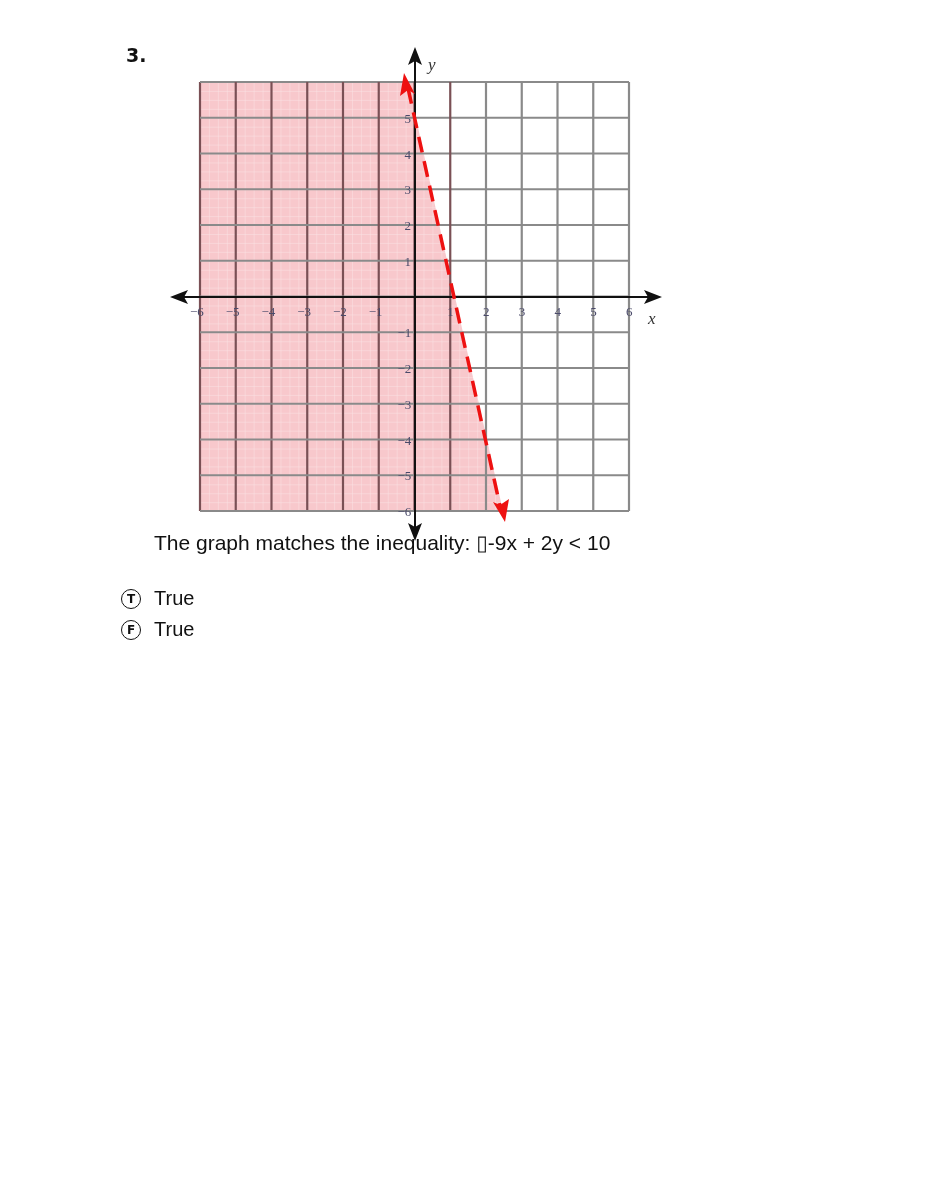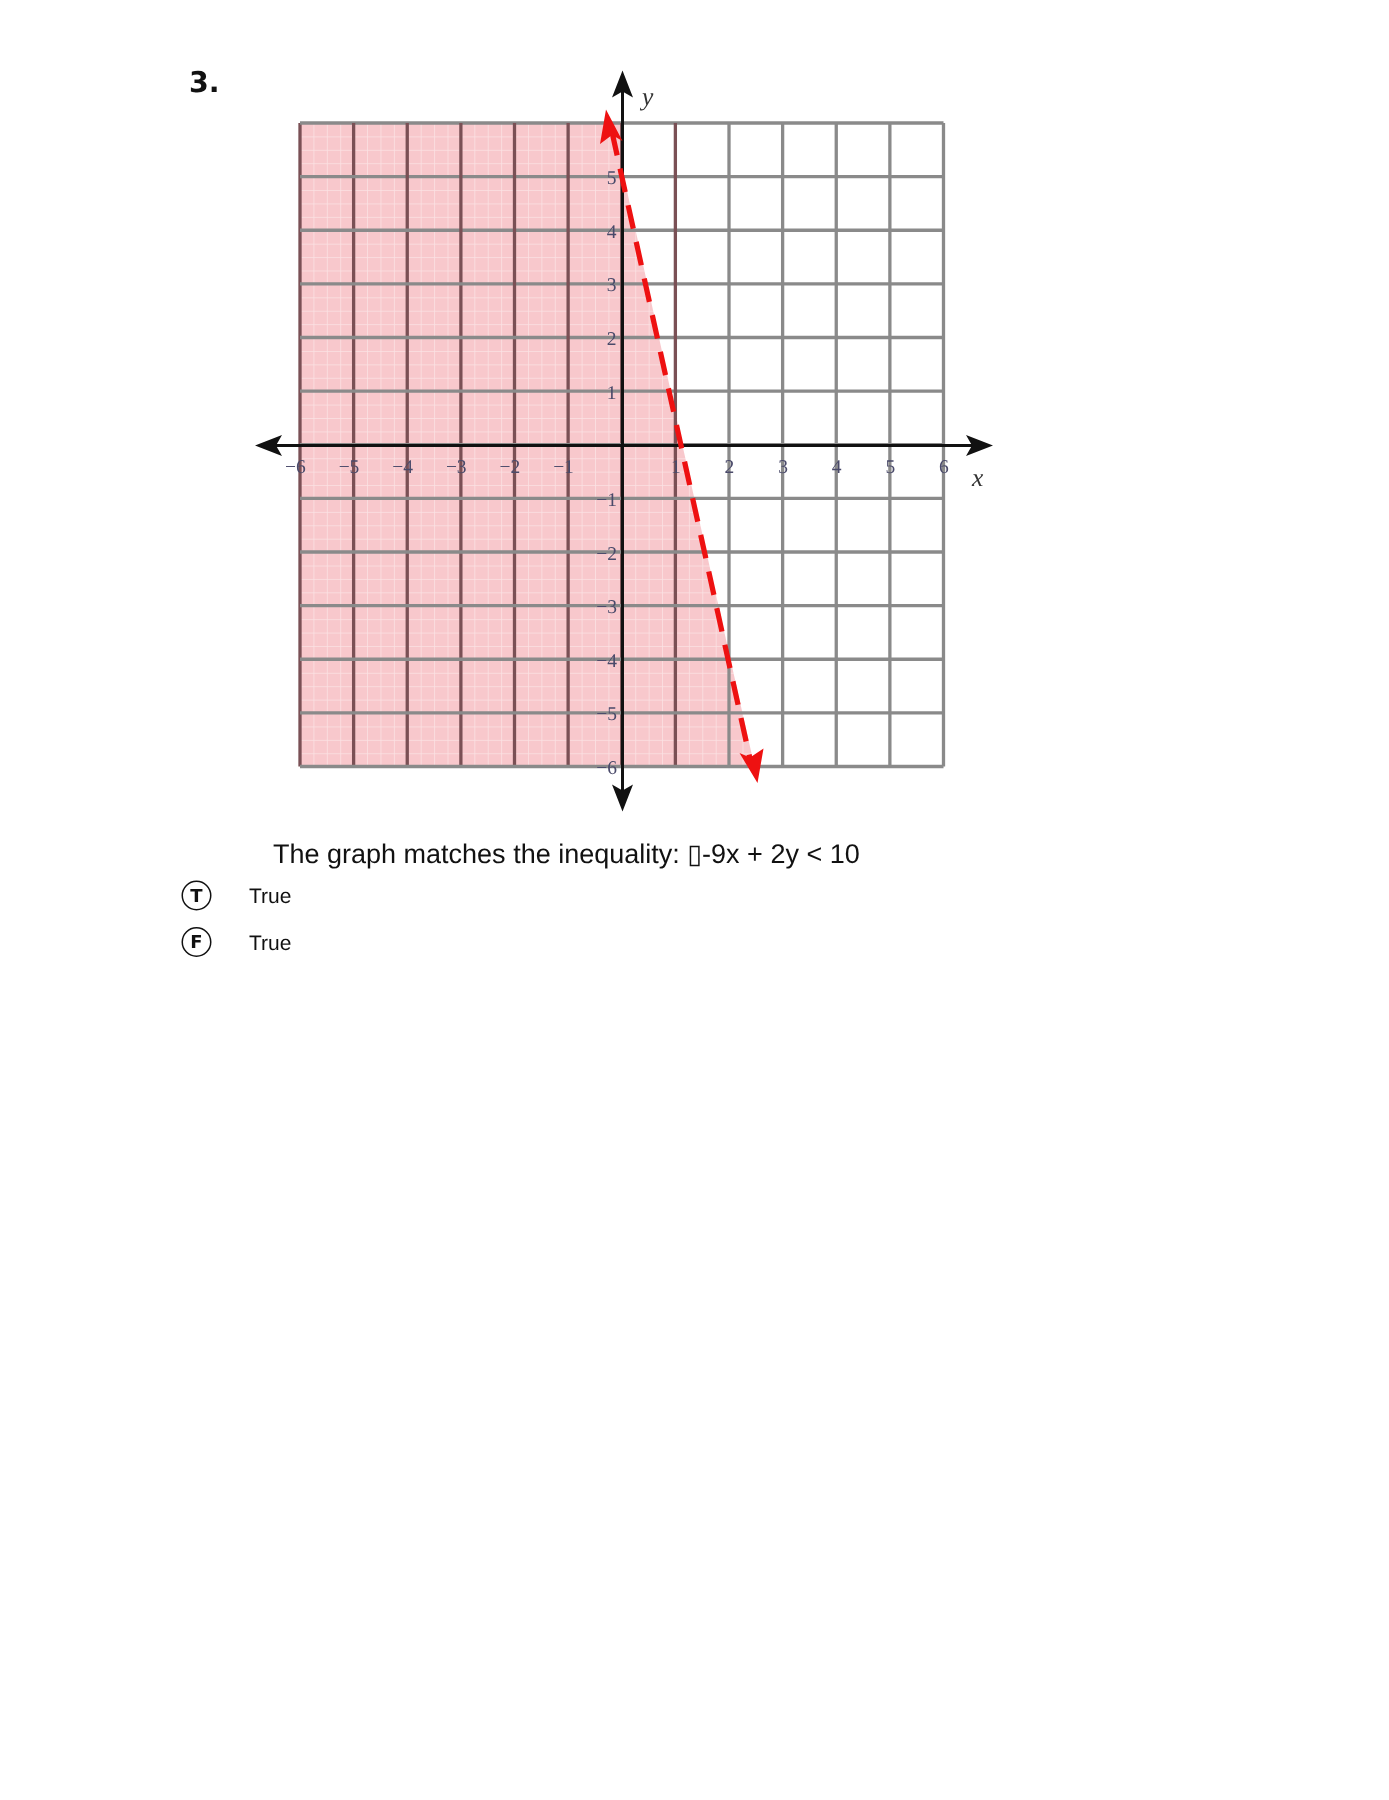--- a/index.html
+++ b/index.html
@@ -1,26 +1,26 @@
 <!DOCTYPE html>
 <html><head>
   <meta charset="utf-8">
   <style>
     html, body { margin: 0; padding: 0; background: #ffffff; }
     body { width: 926px; height: 1200px; position: relative; overflow: hidden;
            font-family: "Liberation Sans", sans-serif; color: #111; }
     .qnum { position: absolute; left: 126px; top: 44px; font-size: 19px; font-weight: bold;
             font-family: "DejaVu Sans", sans-serif; }
     .graph { position: absolute; left: 0; top: 0; }
-    .prompt { position: absolute; left: 154px; top: 558px; font-size: 18px; margin-left: 28px; }
+    .prompt { position: absolute; left: 154px; top: 531px; font-size: 21px; }
     .option { position: absolute; left: 121px; display: flex; align-items: center; cursor: pointer; }
     .option .bubble { width: 20px; height: 20px; border: 1.6px solid #111; border-radius: 50%;
                       box-sizing: border-box; display: flex; align-items: center; justify-content: center;
                       font-size: 12px; font-weight: bold; font-family: "DejaVu Sans", sans-serif; }
-    .option .label { margin-left: 25px; font-size: 14px; }
+    .option .label { margin-left: 13px; font-size: 20px; }
     .opt-t { top: 587px; }
     .opt-f { top: 618px; }
     .tick { font-family: "Liberation Serif", serif; font-size: 13px; fill: #4a4a6a; }
     .axis-name { font-family: "Liberation Serif", serif; font-style: italic; font-size: 17px; fill: #333; }
   </style>
 </head>
 <body>
 
 <div class="qnum">3.</div>
 

